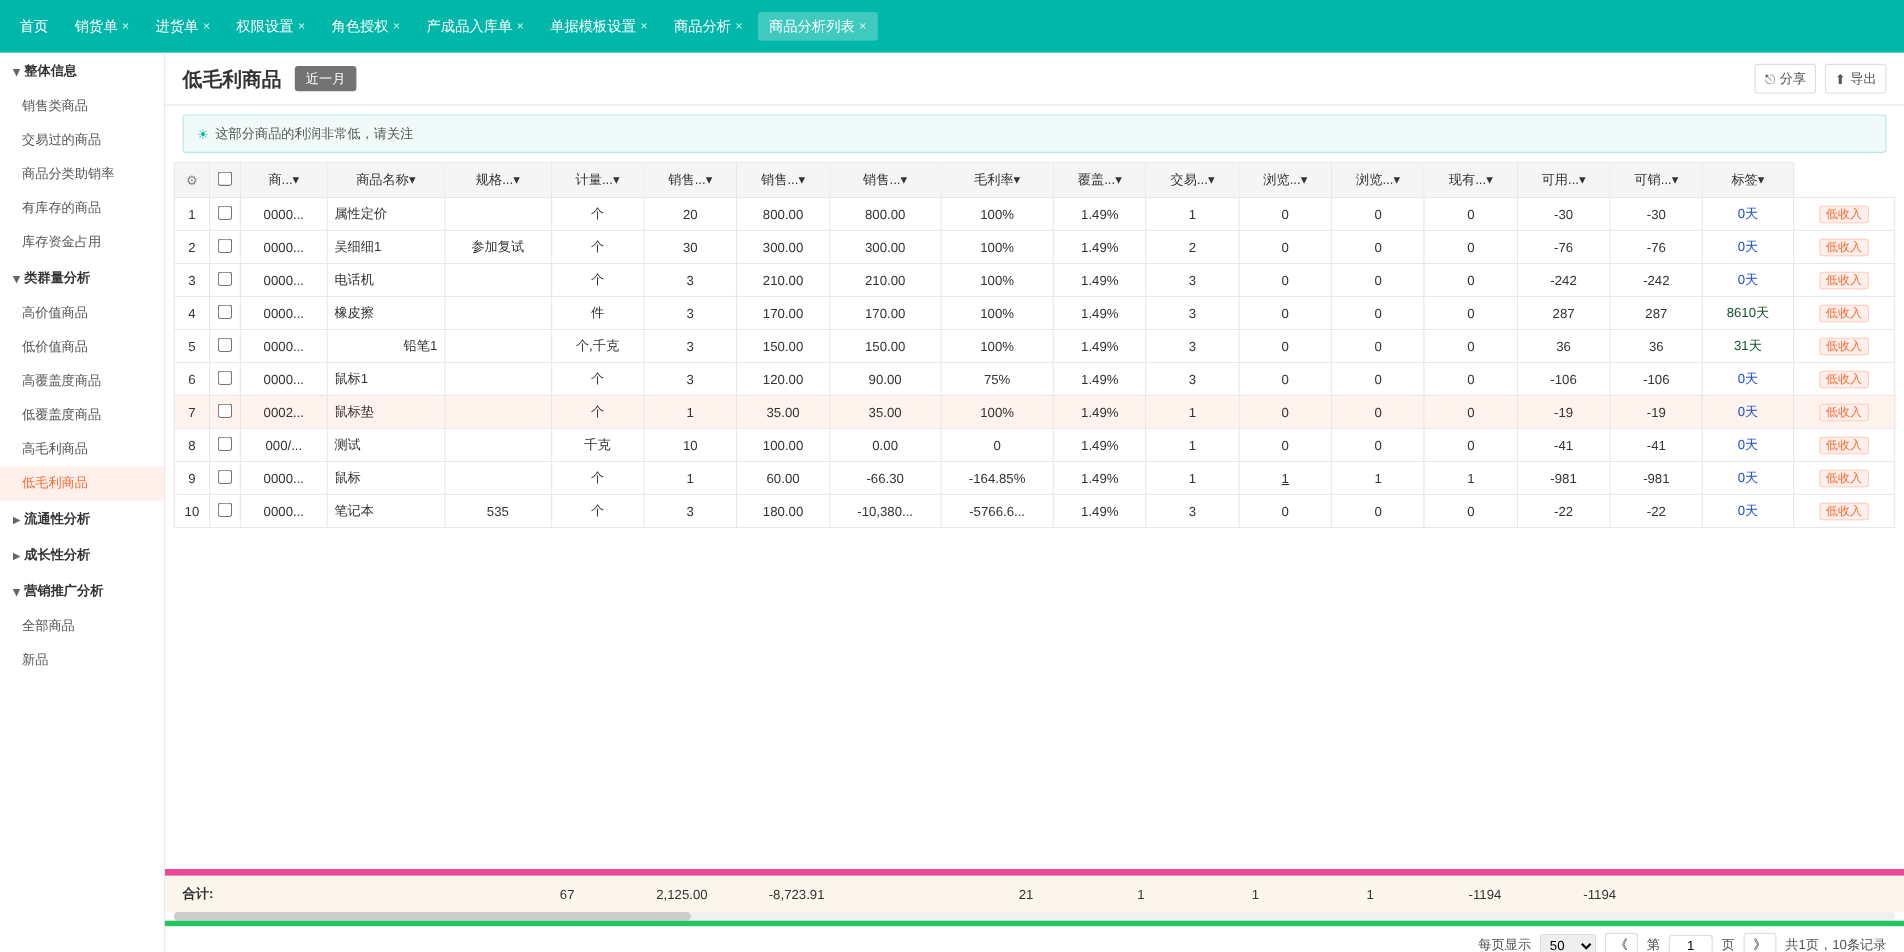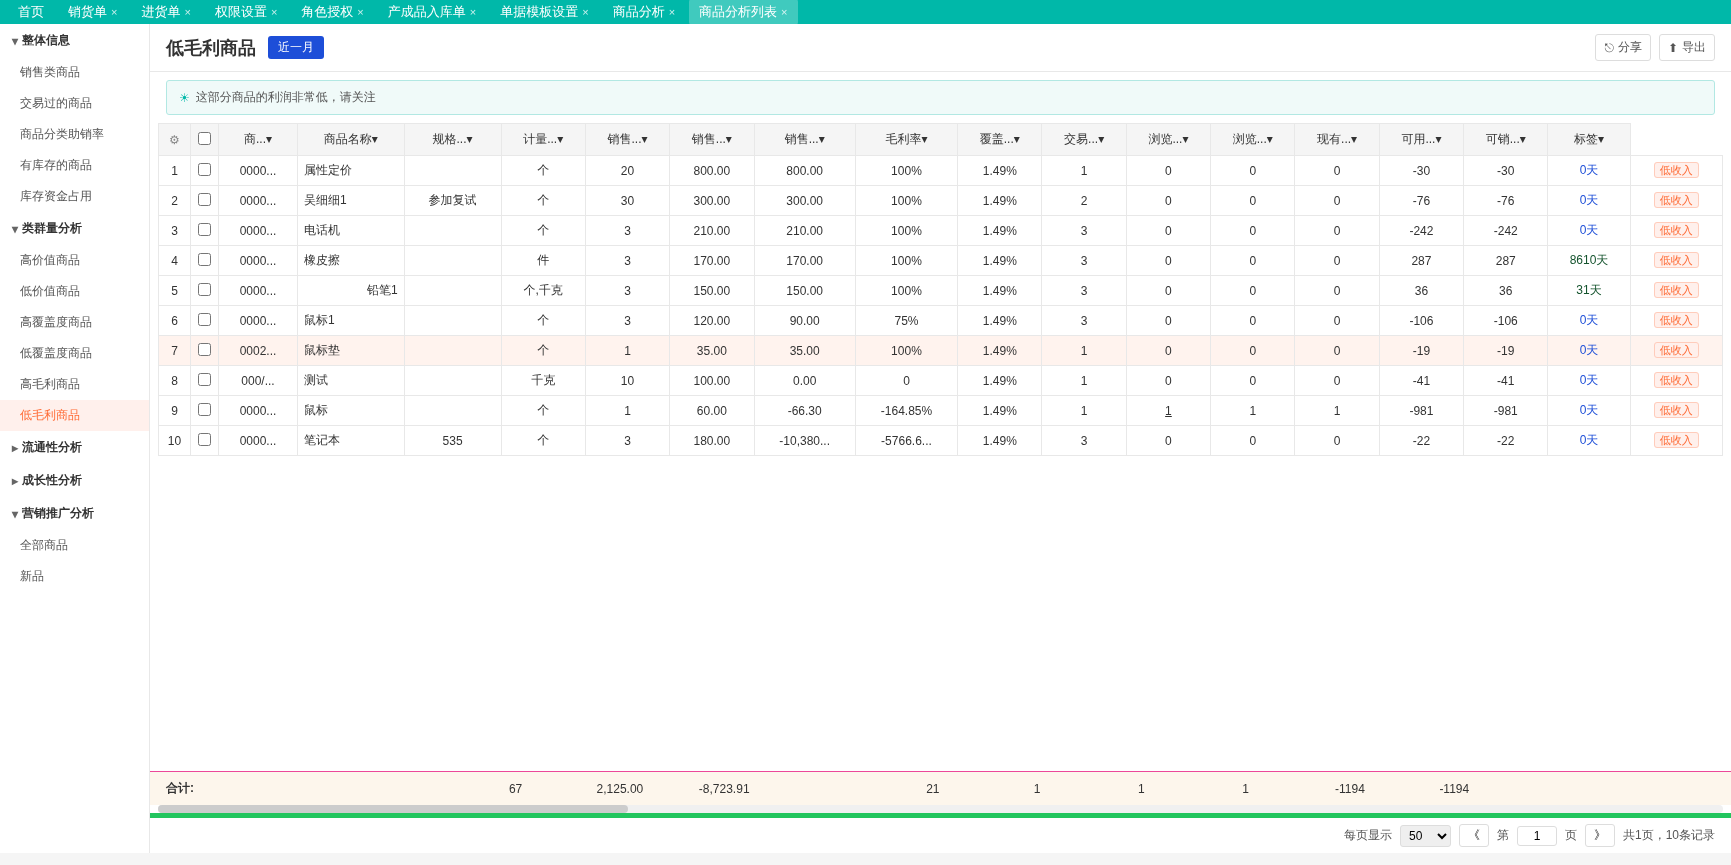--- a/index.html
+++ b/index.html
@@ -1,21 +1,21 @@
 <!DOCTYPE html>
 <html><head>
   <meta charset="utf-8">
   <style>
     * { margin: 0; padding: 0; box-sizing: border-box; }
     body { font-family: 'Microsoft YaHei', Arial, sans-serif; font-size: 12px; background: #f5f5f5; color: #333; overflow: hidden; }
     
     
     .top-nav {
       background: #00b8a9;
-      height: 24px;
+      height: 48px;
       display: flex;
       align-items: center;
       padding: 0 8px;
       gap: 4px;
       flex-shrink: 0;
     }
     .nav-item {
       color: #fff;
       padding: 4px 10px;
       cursor: pointer;
@@ -78,21 +78,21 @@
       border-bottom: 1px solid #e8e8e8;
       gap: 12px;
       flex-shrink: 0;
     }
     .page-title {
       font-size: 18px;
       font-weight: bold;
       color: #333;
     }
     .filter-btn {
-      background: #1d4ed8;
+      background: #737373;
       color: #fff;
       border: none;
       padding: 3px 10px;
       border-radius: 3px;
       cursor: pointer;
       font-size: 12px;
     }
     .search-box {
       display: flex;
       align-items: center;
@@ -183,21 +183,21 @@
       font-size: 11px;
     }
     .tag-days-red { color: #1d4ed8; font-size: 12px; }
     .tag-days-black { color: #14532d; font-size: 12px; }
     .underline-link { text-decoration: underline; color: #333; }
     .col-gear { color: #888; cursor: pointer; }
     
     
     .table-footer {
       background: #fdf6ec;
-      border-top: 1px solid #ec4899;
+      border-top: 6px solid #ec4899;
       padding: 8px 16px;
       display: flex;
       align-items: center;
       font-size: 12px;
       flex-shrink: 0;
       gap: 0;
     }
     .footer-label { font-weight: bold; margin-right: 8px; }
     .footer-cells {
       display: flex;

